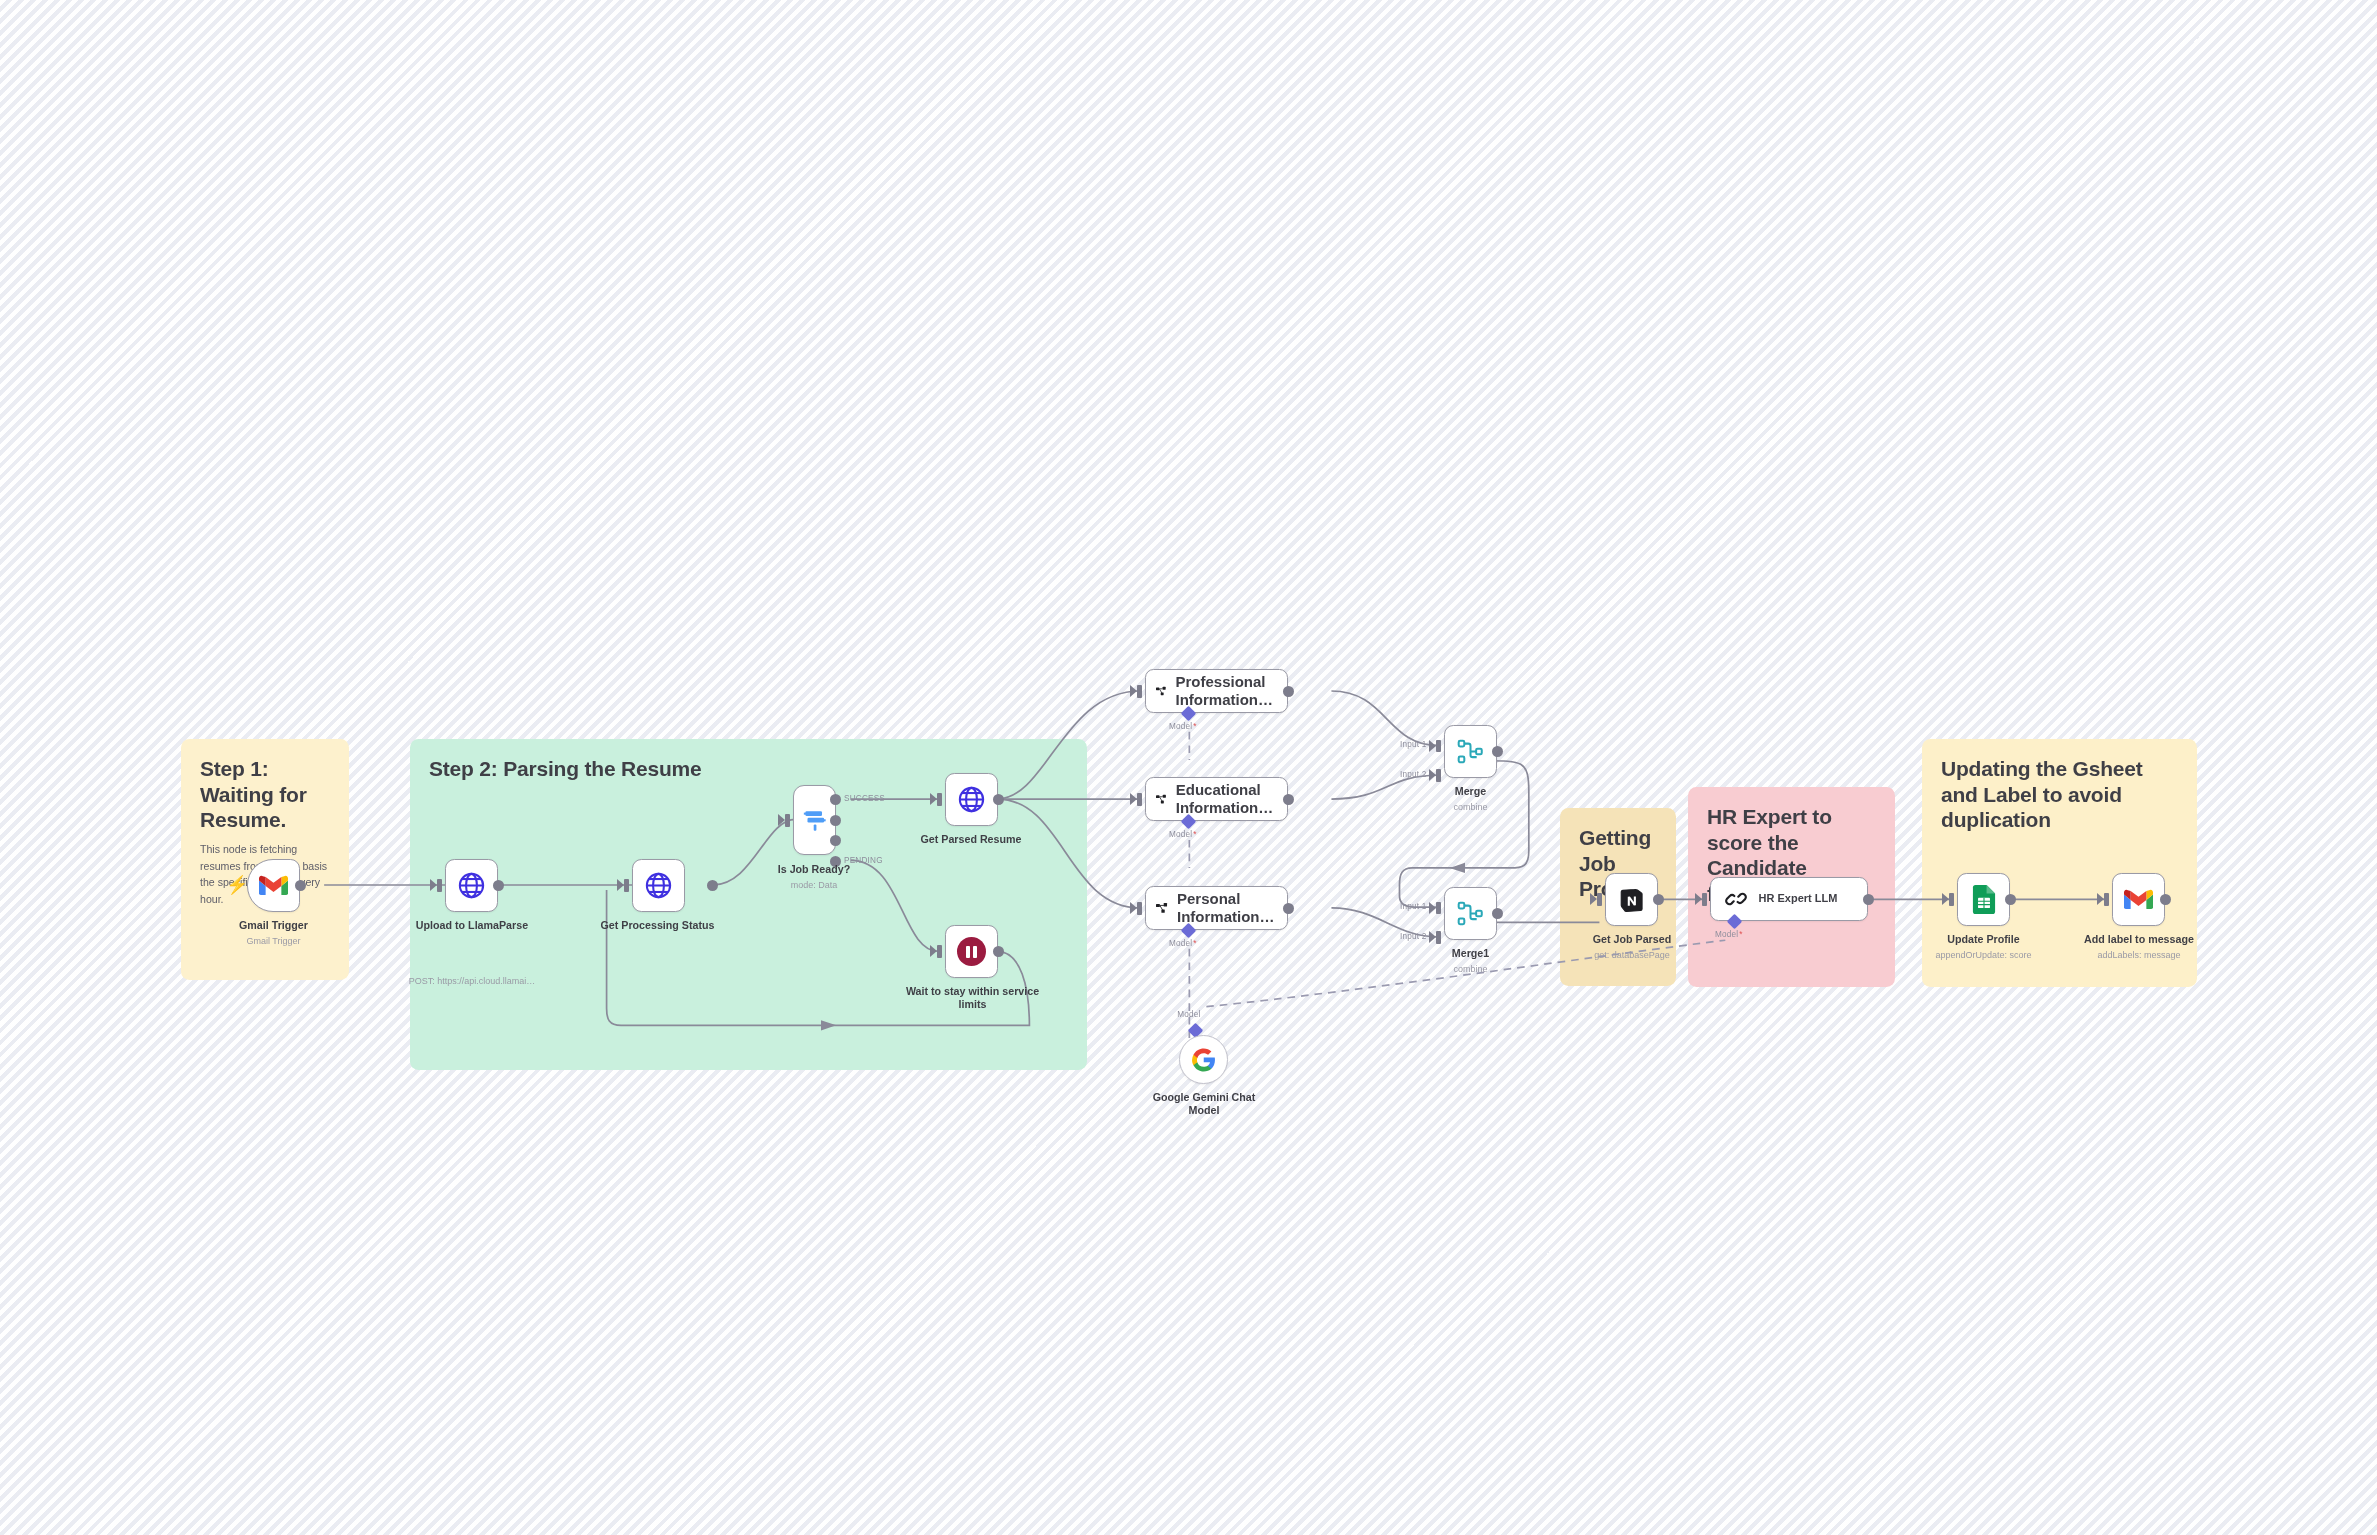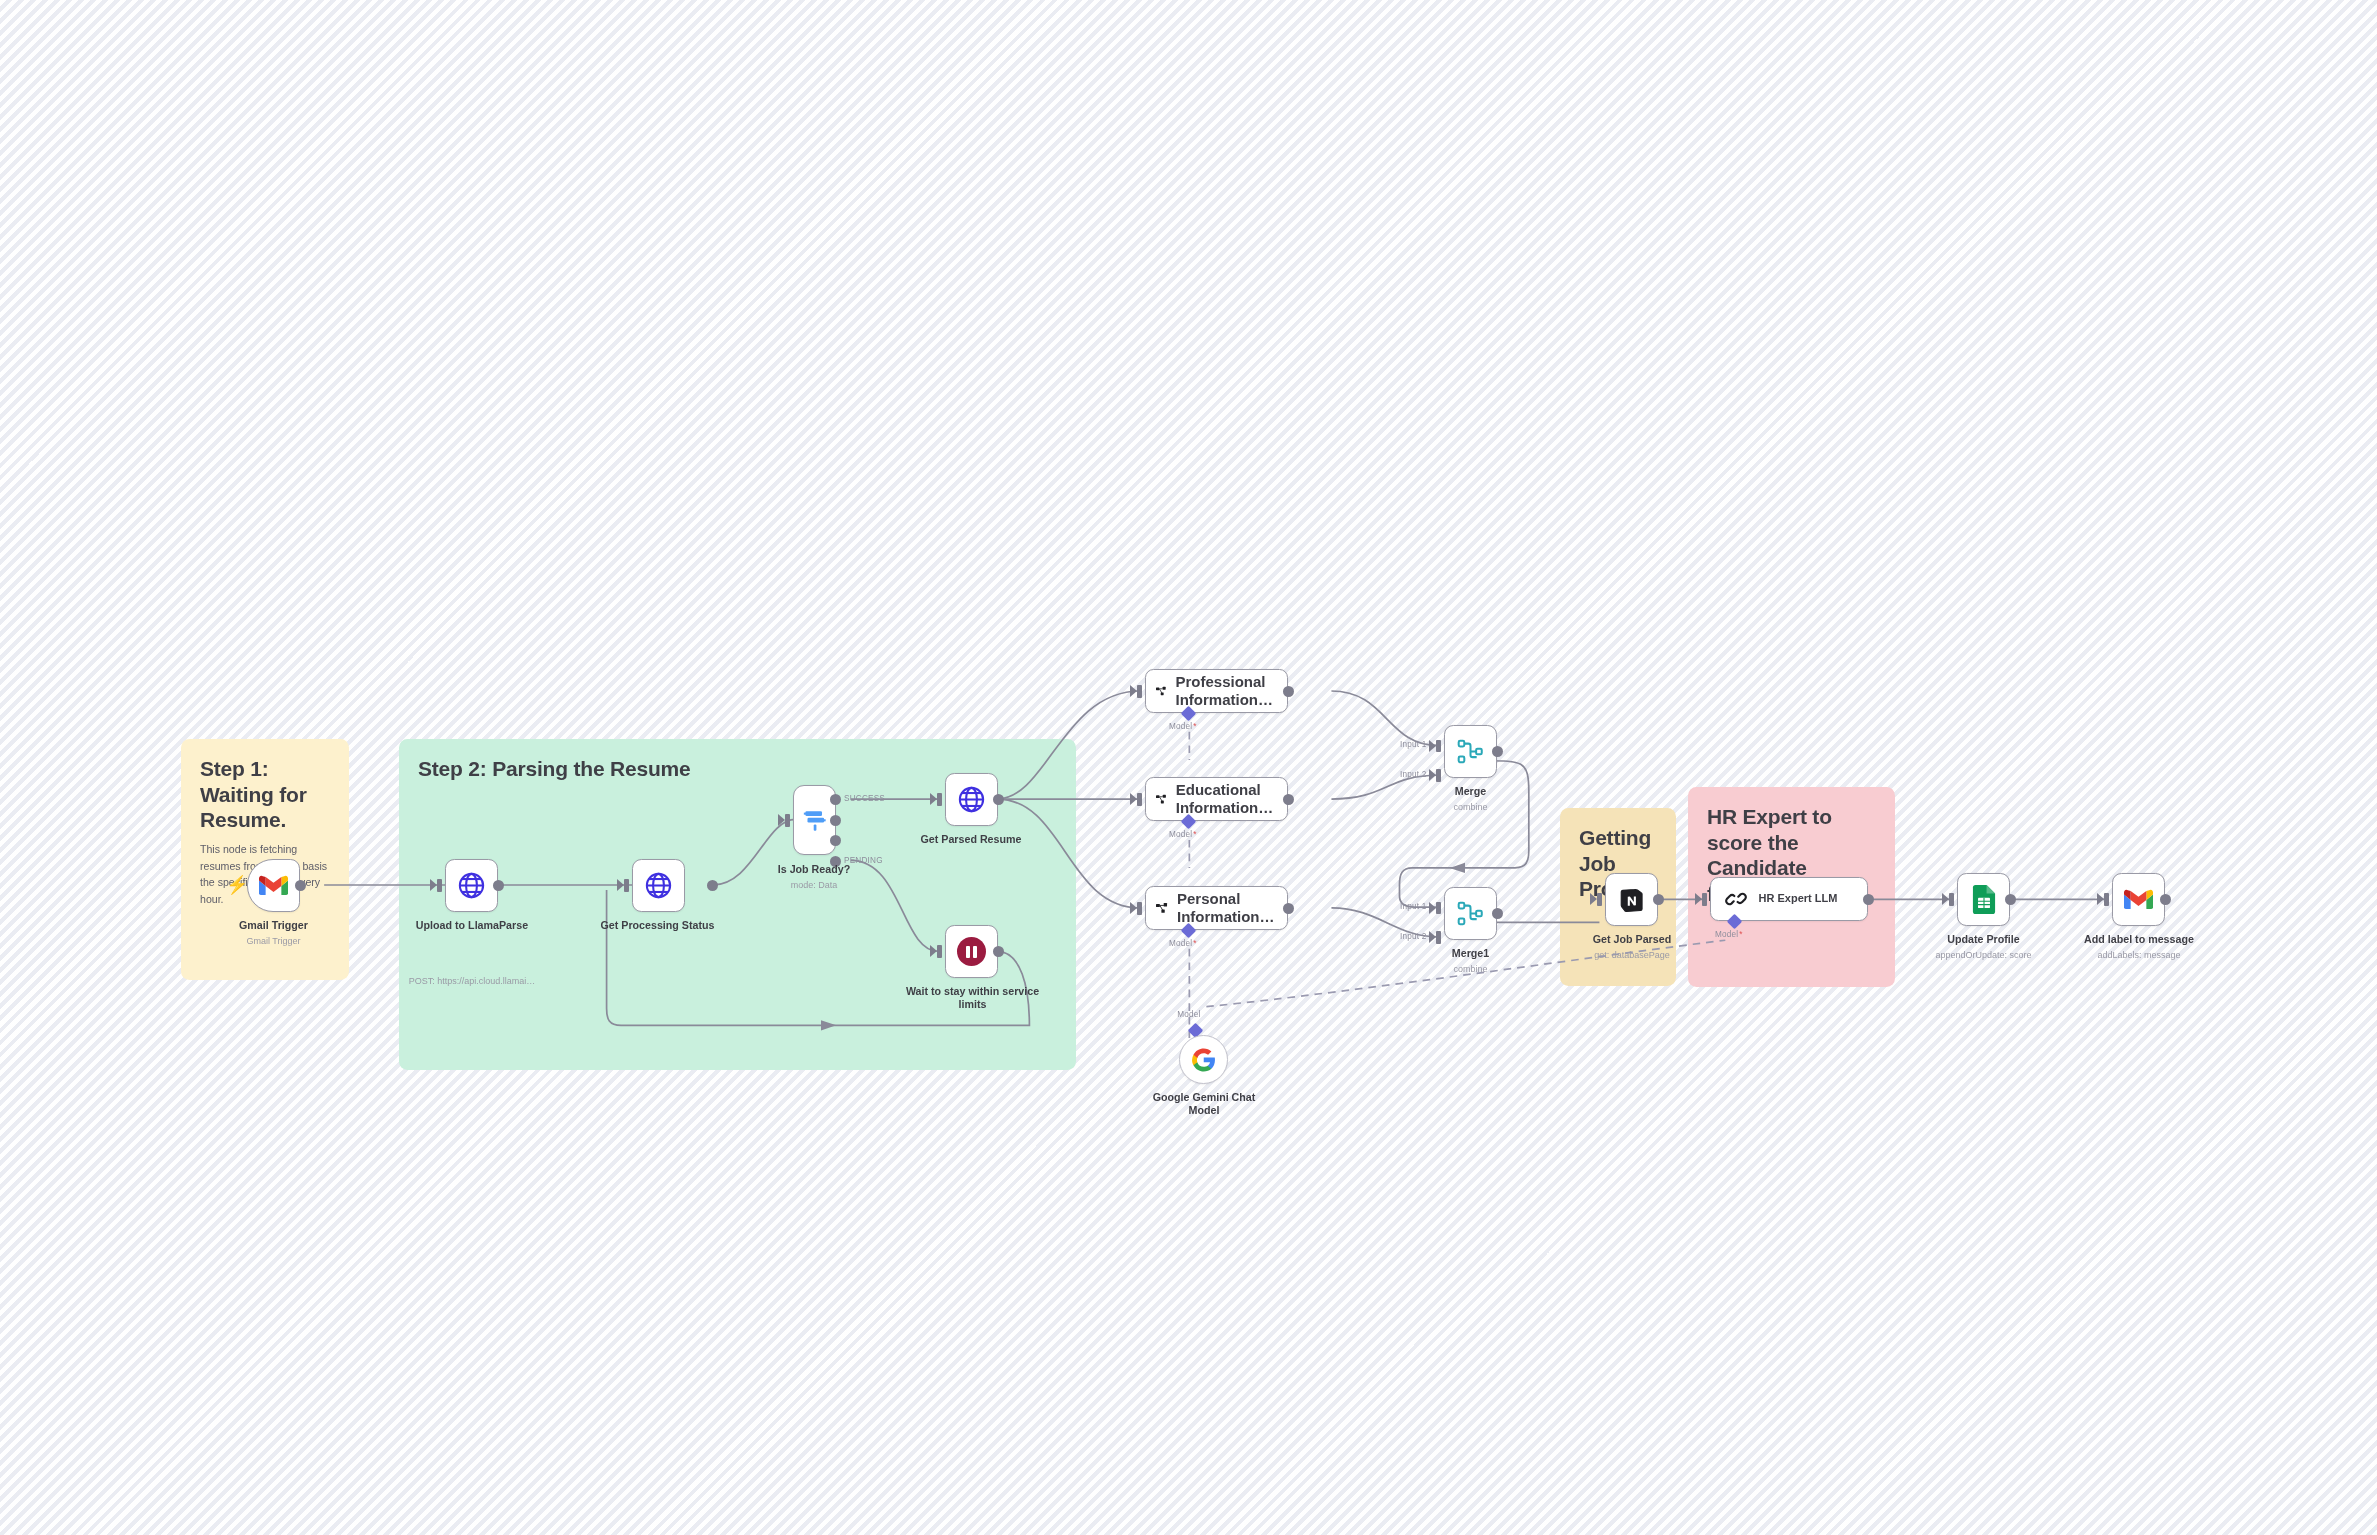--- a/index.html
+++ b/index.html
@@ -74,33 +74,36 @@
 </head>
 <body>
 
 <div id="canvas">
 
   <div class="sticky yellow" style="left:181px;top:739px;width:168px;height:241px;">
     <div class="s-title">Step 1: Waiting for Resume.</div>
     <div class="s-body">This node is fetching resumes from Emails basis the specific Subject every hour.</div>
   </div>
 
-  <div class="sticky green" style="left:399px;top:739px;width:677px;height:331px;">
+  <div class="sticky green" style="left:410px;top:739px;width:677px;height:331px;">
     <div class="s-title">Step 2: Parsing the Resume</div>
   </div>
 
 
   <div class="sticky tan" style="left:1560px;top:808px;width:116px;height:178px;">
     <div class="s-title">Getting Job Profile</div>
   </div>
 
   <div class="sticky pink" style="left:1688px;top:787px;width:207px;height:200px;">
     <div class="s-title">HR Expert to score the Candidate fitment</div>
   </div>
 
+  <div class="sticky yellow2" style="left:1922px;top:739px;width:275px;height:248px;">
+    <div class="s-title">Updating the Gsheet and Label to avoid duplication</div>
+  </div>
 
   <svg class="wires" viewBox="0 0 2794 1805">
 
     <path class="w" d="M381,1040 L525,1040"></path>
 
     <path class="w" d="M585,1040 L745,1040"></path>
 
     <path class="w" d="M838,1040 C885,1040 900,963 935,963"></path>
 
     <path class="w" d="M1000,939 L1103,939"></path>

